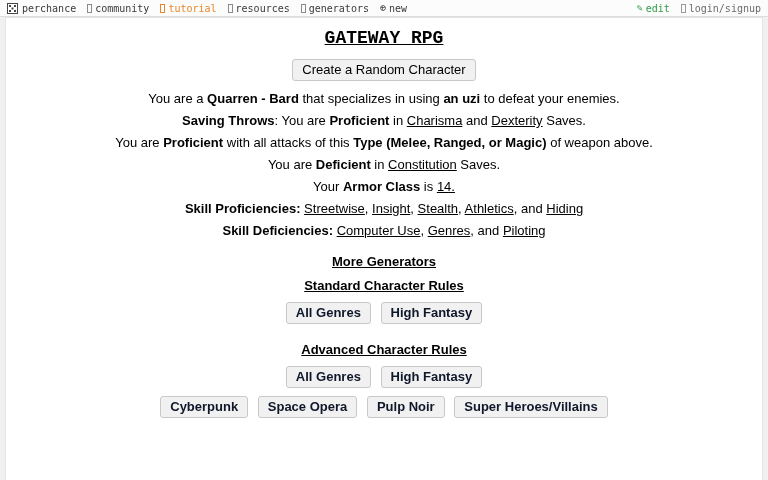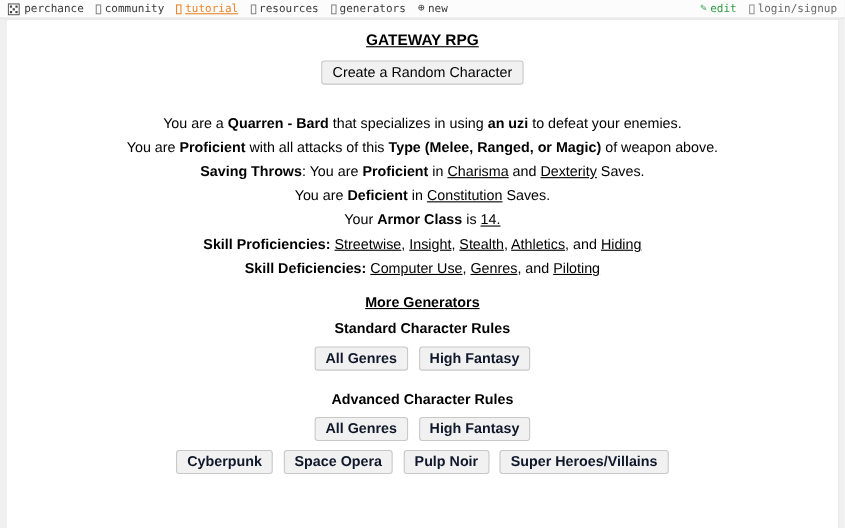--- a/index.html
+++ b/index.html
@@ -23,69 +23,70 @@
     color: #3b3b3b;
   }
   .topbar .brand { margin-left: 4px; cursor: pointer; }
   .nav-item { display: inline-flex; align-items: center; margin-left: 11px; cursor: pointer; }
   .nav-item .tofu {
     display: inline-block;
     width: 5px; height: 9px;
     border: 1px solid #8a8a8a;
     margin-right: 3px;
   }
-  .nav-item.orange { color: #e8862d; text-decoration: underline; }
+  .nav-item.orange { color: #e8862d; }
   .nav-item.orange .tofu { border-color: #e8862d; }
   .nav-item .glyph { margin-right: 3px; font-size: 10px; line-height: 10px; }
   .spacer { flex: 1; }
   .nav-item.green { color: #2f9e44; }
   .nav-item.gray { color: #6b6b6b; }
   .nav-item.gray .tofu { border-color: #9a9a9a; }
   .logo-box { display: inline-flex; align-items: center; cursor: pointer; }
   
   .content {
     position: absolute;
     left: 5px; right: 5px; top: 17px; bottom: -10px;
     background: #ffffff;
     border: 1px solid #e4e4e4;
     text-align: center;
     font-size: 13px;
     color: #000;
     padding-top: 9px;
     overflow: hidden;
   }
   .page-title {
-    font-size: 14px;
+    font-size: 18px;
     font-weight: bold;
     text-decoration: underline;
     margin: 1px 0 11px;
+    font-family: Liberation Mono, monospace;
   }
   .page-subtitle { font-weight: bold; margin-bottom: 12px; }
   button.btn {
     font-family: "Liberation Sans", sans-serif;
     font-size: 13px;
     background: #f1f1f1;
     border: 1px solid #c8c8c8;
     border-radius: 3px;
     padding: 2px 9px 3px;
     color: #000;
     cursor: pointer;
   }
-  .create-wrap { margin-bottom: 28px; }
+  .create-wrap { margin-bottom: 11px; }
   p.stmt { line-height: 14px; margin-bottom: 8px; }
   .seg-n { font-weight: normal; }
   .seg-b { font-weight: bold; }
   .seg-u { text-decoration: underline; }
   .seg-biu { font-weight: bold; font-style: italic; text-decoration: underline; }
   .more-heading {
     font-weight: bold;
     text-decoration: underline;
     margin: 16px 16px 9px;
   }
-  .section-title { font-weight: bold; margin-bottom: 9px; }
+  .section-title { font-weight: bold; margin-bottom: 9px; text-decoration: underline; }
   .section-advanced .section-title { margin-top: 18px; }
   .btn-row { margin-bottom: 8px; }
   .btn-row button.btn { margin: 0 3px; color: #0f172a; font-weight: bold; }
 </style>
 </head>
 <body>
 
 <div class="topbar">
   <span class="logo-box">
     <svg width="11" height="11" viewBox="0 0 11 11">
@@ -134,22 +135,22 @@
 
 <div class="content">
 
   <div class="page-title">GATEWAY RPG</div>
 
   <div class="create-wrap">
     <button class="btn">Create a Random Character</button>
   </div>
 
   <p class="stmt"><span class="seg-n">You are a </span><span class="seg-b">Quarren - Bard</span><span class="seg-n"> that specializes in using </span><span class="seg-b">an uzi</span><span class="seg-n"> to defeat your enemies.</span></p>
+  <p class="stmt"><span class="seg-b">Saving Throws</span><span class="seg-n">: You are </span><span class="seg-b">Proficient</span><span class="seg-n"> in </span><span class="seg-u">Charisma</span><span class="seg-n"> and </span><span class="seg-u">Dexterity</span><span class="seg-n"> Saves.</span></p>
   <p class="stmt"><span class="seg-n">You are </span><span class="seg-b">Proficient</span><span class="seg-n"> with all attacks of this </span><span class="seg-b">Type (Melee, Ranged, or Magic)</span><span class="seg-n"> of weapon above.</span></p>
-  <p class="stmt"><span class="seg-b">Saving Throws</span><span class="seg-n">: You are </span><span class="seg-b">Proficient</span><span class="seg-n"> in </span><span class="seg-u">Charisma</span><span class="seg-n"> and </span><span class="seg-u">Dexterity</span><span class="seg-n"> Saves.</span></p>
   <p class="stmt"><span class="seg-n">You are </span><span class="seg-b">Deficient</span><span class="seg-n"> in </span><span class="seg-u">Constitution</span><span class="seg-n"> Saves.</span></p>
   <p class="stmt"><span class="seg-n">Your </span><span class="seg-b">Armor Class</span><span class="seg-n"> is </span><span class="seg-u">14.</span></p>
   <p class="stmt"><span class="seg-b">Skill Proficiencies:</span><span class="seg-n"> </span><span class="seg-u">Streetwise</span><span class="seg-n">, </span><span class="seg-u">Insight</span><span class="seg-n">, </span><span class="seg-u">Stealth</span><span class="seg-n">, </span><span class="seg-u">Athletics</span><span class="seg-n">, and </span><span class="seg-u">Hiding</span></p>
   <p class="stmt"><span class="seg-b">Skill Deficiencies:</span><span class="seg-n"> </span><span class="seg-u">Computer Use</span><span class="seg-n">, </span><span class="seg-u">Genres</span><span class="seg-n">, and </span><span class="seg-u">Piloting</span></p>
 
   <div class="more-heading">More Generators</div>
 
   <div class="section">
     <div class="section-title">Standard Character Rules</div>
     <div class="btn-row">

